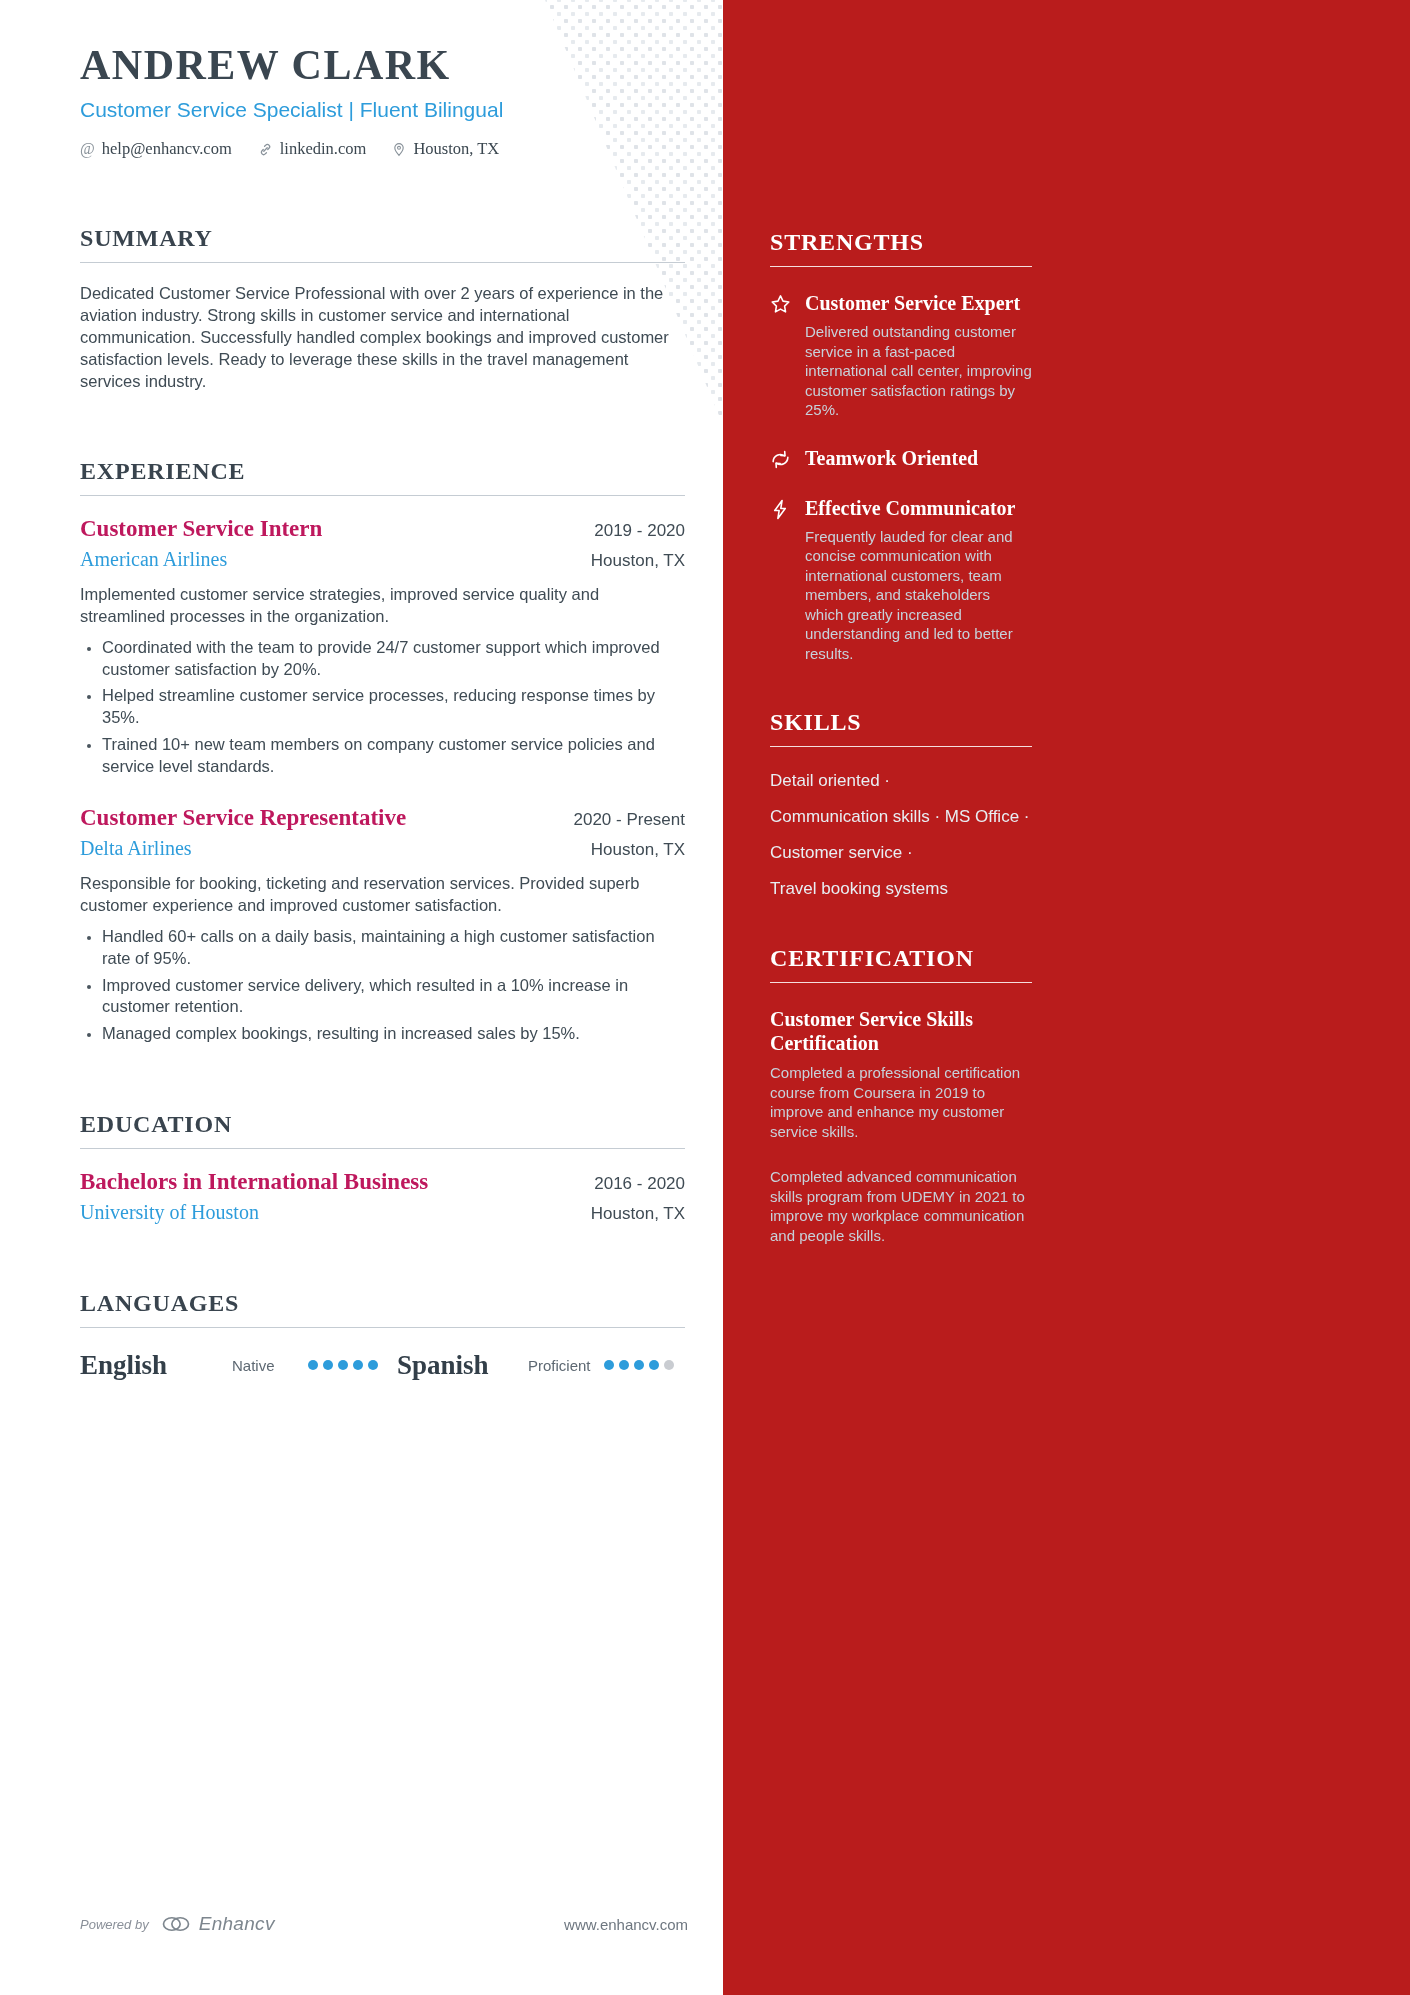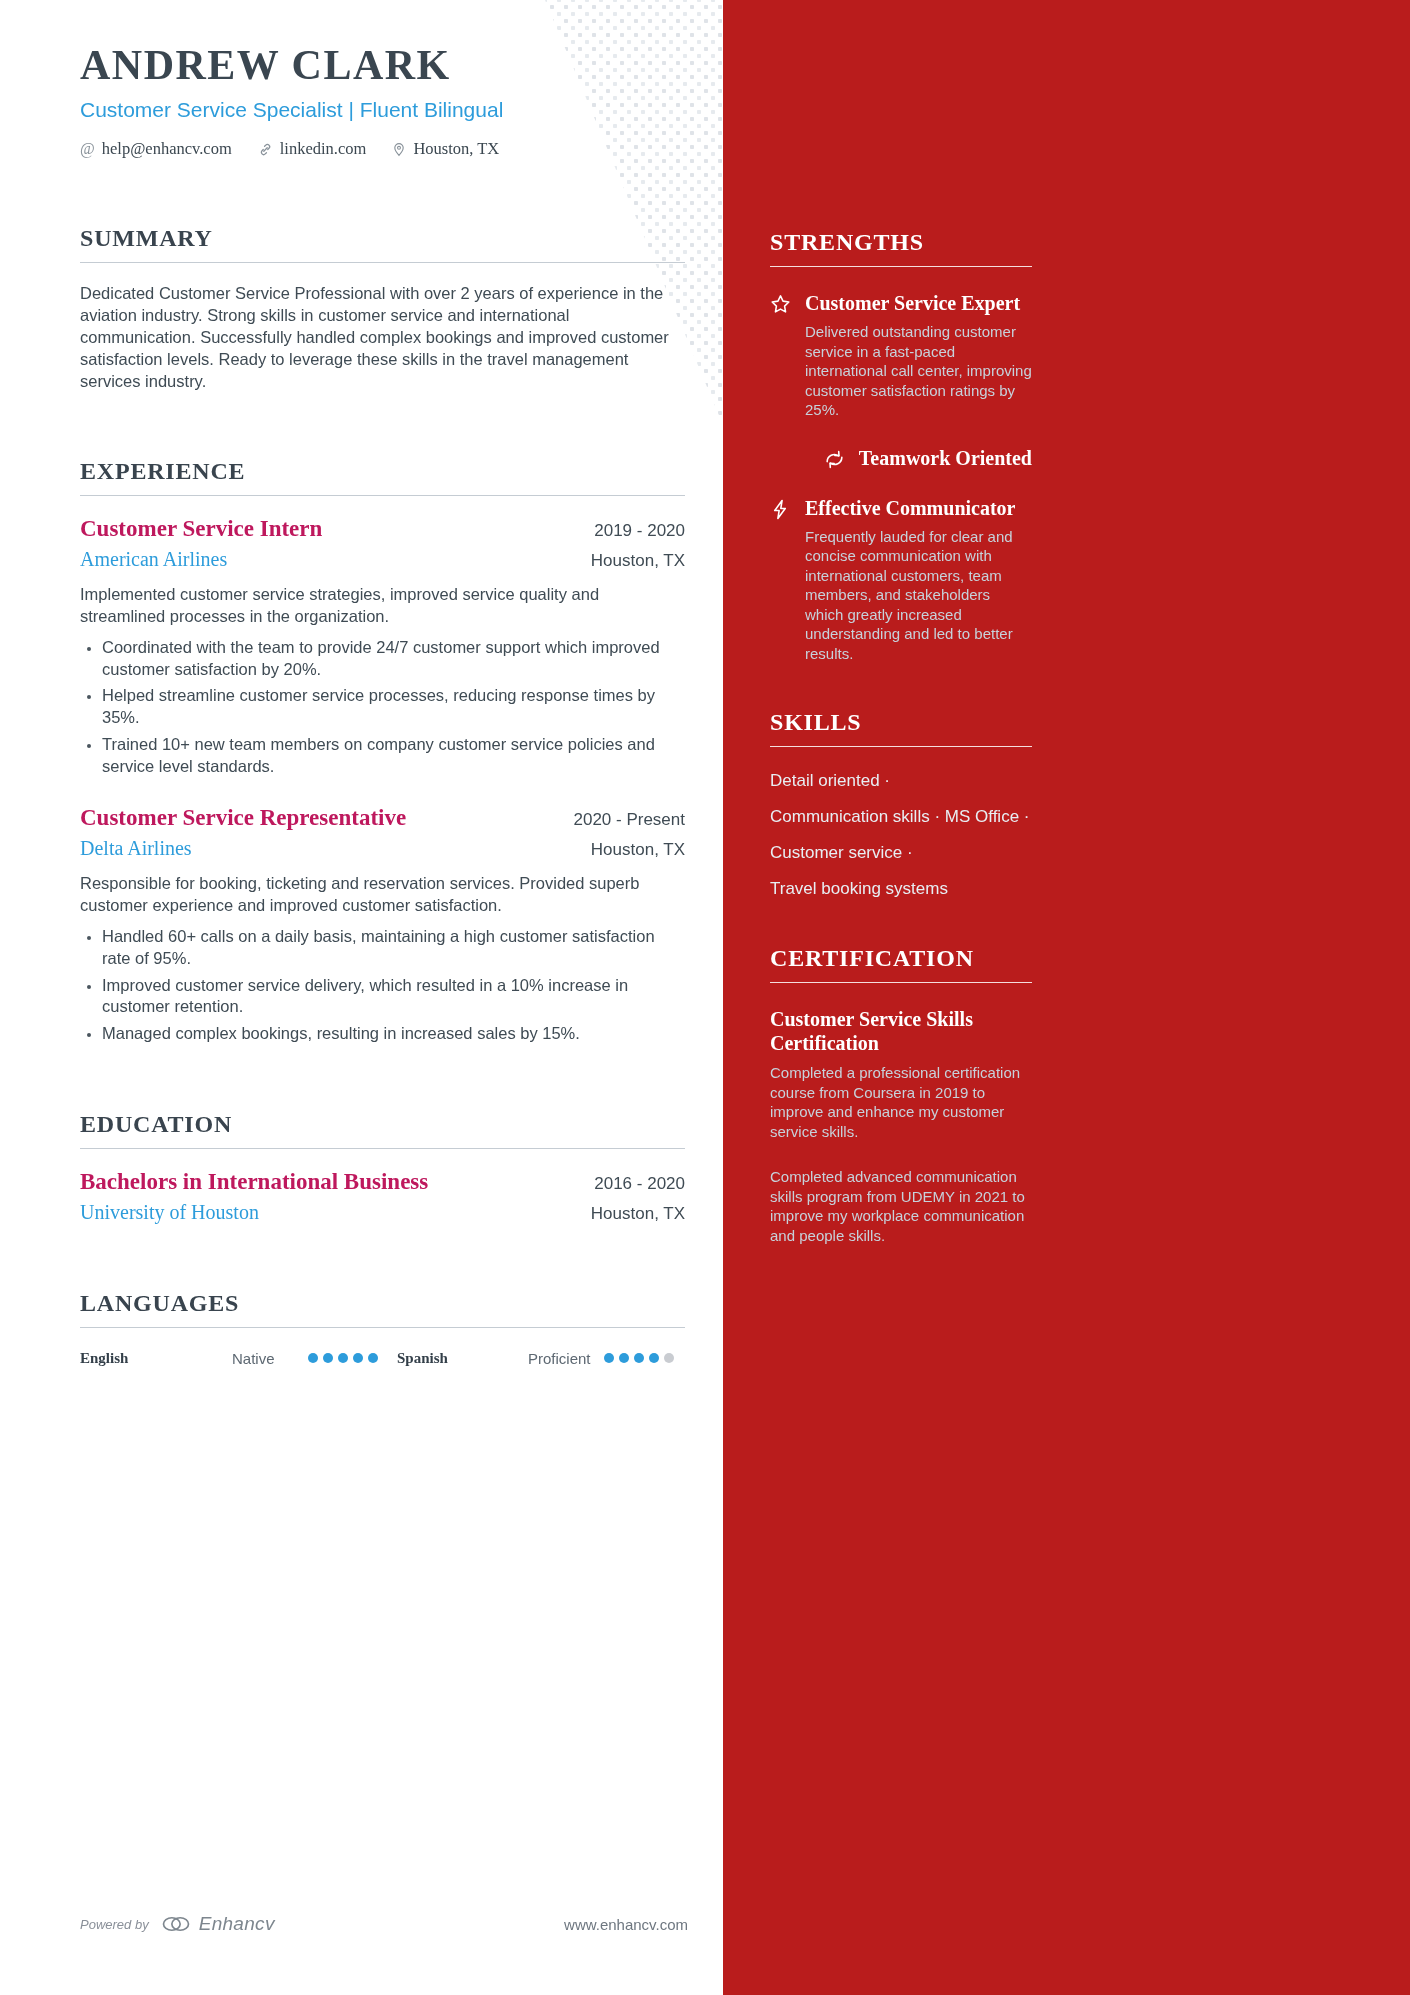--- a/index.html
+++ b/index.html
@@ -52,21 +52,21 @@
   .company { font-family: "Liberation Serif", serif; font-size: 20px; color: #2d9cdb; }
   .job-loc { font-size: 17px; color: #3f4b54; }
   .job-desc { margin-top: 13px; font-size: 16.5px; line-height: 1.32; }
   ul.bullets { margin-top: 9px; padding-left: 22px; }
   ul.bullets li { font-size: 16.5px; line-height: 1.32; margin-bottom: 5px; }
   ul.bullets li::marker { color: #4a555e; font-size: 14px; }
 
   
   .langs { display: flex; margin-top: 22px; }
   .lang { display: flex; align-items: center; width: 303px; }
-  .lang-name { font-family: "Liberation Serif", serif; font-size: 15px; font-weight: 700; color: #333f49; width: 152px; }
+  .lang-name { font-family: "Liberation Serif", serif; font-size: 27px; font-weight: 700; color: #333f49; width: 152px; }
   .lang.second { margin-left: 19px; }
   .lang.second .lang-name { width: 131px; }
   .lang-level { font-size: 15px; color: #5d6872; width: 72px; }
   .lang-dots { display: flex; gap: 5px; margin-left: 4px; }
   .dot { width: 10px; height: 10px; border-radius: 50%; background: #c9ccd1; }
   .dot.filled { background: #2d9cdb; }
 
   
   .footer { position: absolute; left: 80px; right: 35px; bottom: 60px; display: flex; align-items: center; justify-content: space-between; }
   .powered { display: flex; align-items: center; gap: 10px; font-style: italic; }
@@ -79,21 +79,21 @@
   .right { width: 687px; background: #b91c1c; color: #ffffff; padding: 229px 0 60px 47px; }
   .right-inner { width: 262px; }
   h2.sec-dark {
     font-family: "Liberation Serif", serif; font-size: 24px; font-weight: 700;
     color: #ffffff; letter-spacing: 0.8px;
     border-bottom: 1px solid rgba(255,255,255,0.85); padding-bottom: 10px;
   }
   .side-section + .side-section { margin-top: 46px; }
   .side-body { margin-top: 24px; }
 
-  .strength { display: flex; gap: 13px; justify-content: flex-end; }
+  .strength { display: flex; gap: 13px; }
   .strength + .strength { margin-top: 26px; }
   .s-icon { flex: 0 0 22px; padding-top: 3px; }
   .s-icon svg { display: block; }
   .s-title { font-family: "Liberation Serif", serif; font-size: 20px; font-weight: 700; line-height: 1.2; color: #ffffff; }
   .s-text { margin-top: 7px; font-size: 15px; line-height: 1.3; color: #c7d1da; }
 
   .skill-line { font-size: 17px; color: #e8eef3; margin-bottom: 16px; }
 
   .cert + .cert { margin-top: 26px; }
   .cert-title { font-family: "Liberation Serif", serif; font-size: 20px; font-weight: 700; line-height: 1.2; color: #ffffff; }

